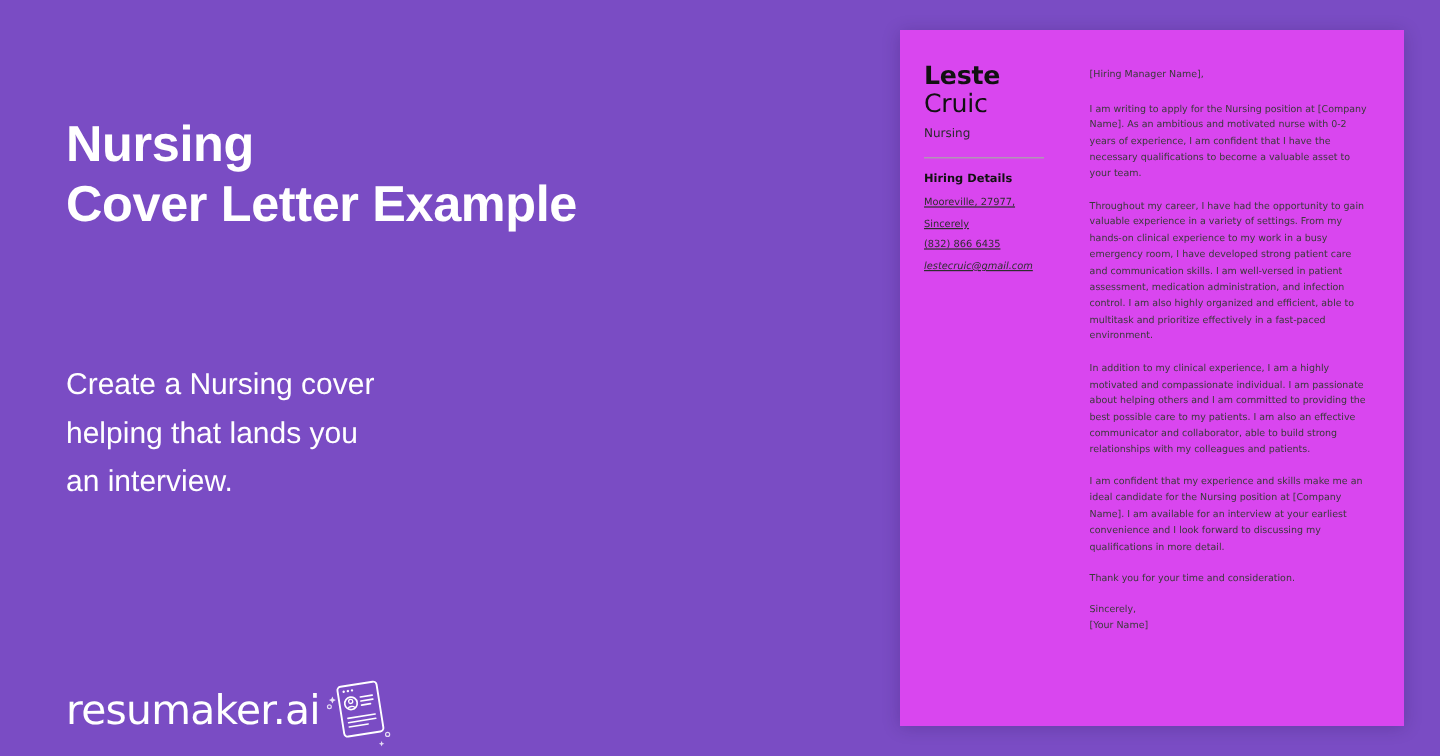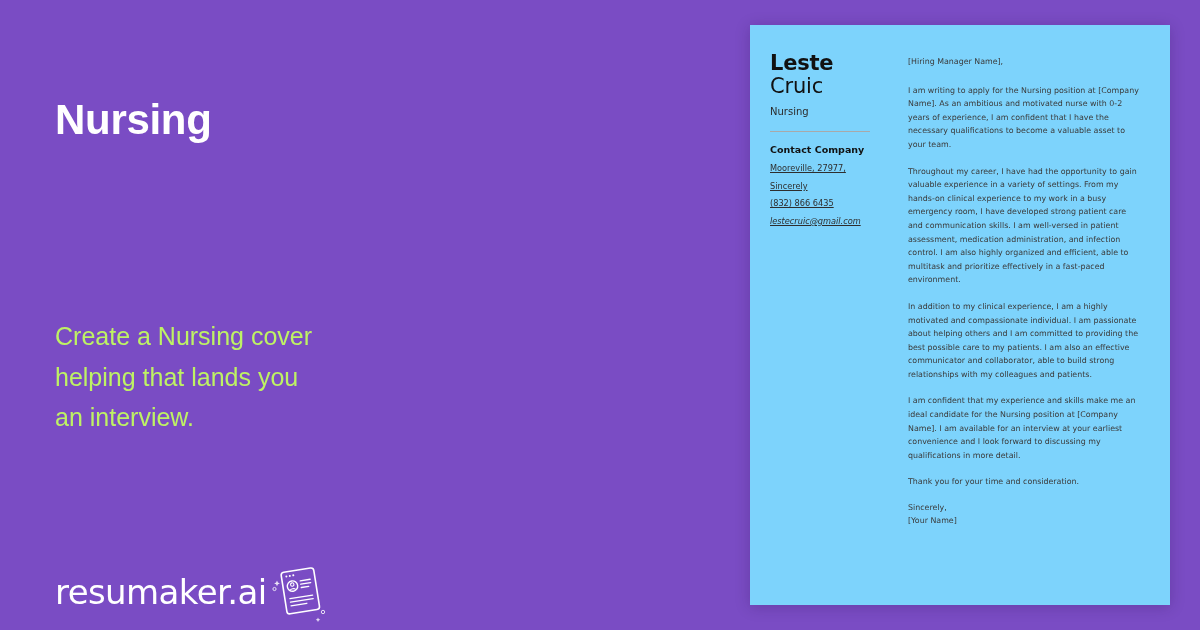--- a/index.html
+++ b/index.html
@@ -13,39 +13,39 @@
 
   
   .promo{position:absolute;left:55px;top:95px;width:600px;}
   .headline{
     color:#ffffff;font-size:42px;font-weight:bold;
     line-height:1.18;letter-spacing:-0.3px;
     font-family:"Liberation Sans", sans-serif;
   }
   .headline .l2{display:block;}
   .subhead{
-    position:absolute;left:55px;top:316px;width:520px;
-    color:#bef264;font-size:25px;font-weight:400;line-height:1.62;
+    position:absolute;left:55px;top:300px;width:520px;
+    color:#ffffff;font-size:25px;font-weight:400;line-height:1.62;
     font-family:"Liberation Sans", sans-serif;
   }
   .subhead span{display:block;}
 
   
   .logo{position:absolute;left:55px;top:562px;display:flex;align-items:center;}
   .logo-word{
     color:#ffffff;font-size:34px;font-weight:500;letter-spacing:-0.6px;
     font-family:"DejaVu Sans", sans-serif;
   }
   .logo-mark{position:relative;width:58px;height:60px;margin-left:4px;}
   .logo-mark svg{position:absolute;left:0;top:0;}
 
   
   .page{
     position:absolute;left:750px;top:25px;width:420px;height:580px;
-    background:#7dd3fc;
+    background:#d946ef;
     box-shadow:0 2px 14px rgba(30,10,60,.22);
     display:flex;
   }
   .page-left{width:148px;padding:28px 0 0 20px;box-sizing:border-box;}
   .page-right{flex:1;padding:30px 28px 0 10px;box-sizing:border-box;}
 
   .nm-first{
     font-family:"DejaVu Sans", sans-serif;
     font-size:21px;font-weight:bold;color:#111;line-height:1.04;letter-spacing:-0.2px;
   }
@@ -81,20 +81,21 @@
   }
 </style>
 </head>
 <body>
 
 <div class="banner">
 
   <div class="promo">
     <div class="headline">
       <span class="l1">Nursing</span>
+      <span class="l2">Cover Letter Example</span>
     </div>
   </div>
 
   <div class="subhead">
     <span>Create a Nursing cover</span>
     <span>helping that lands you</span>
     <span>an interview.</span>
   </div>
 
   <div class="logo">
@@ -124,21 +125,21 @@
     </div>
   </div>
 
   <div class="page">
 
     <div class="page-left">
       <div class="nm-first">Leste</div>
       <div class="nm-last">Cruic</div>
       <div class="nm-role">Nursing</div>
       <div class="rule"></div>
-      <div class="contact-h">Contact Company</div>
+      <div class="contact-h">Hiring Details</div>
       <div class="contact-l">Mooreville, 27977,</div>
       <div class="contact-l">Sincerely</div>
       <div class="contact-l">(832) 866 6435</div>
       <div class="contact-l email">lestecruic@gmail.com</div>
     </div>
 
     <div class="page-right">
       <p class="body-p salut">[Hiring Manager Name],</p>
       <p class="body-p">I am writing to apply for the Nursing position at [Company Name]. As an ambitious and motivated nurse with 0-2 years of experience, I am confident that I have the necessary qualifications to become a valuable asset to your team.</p>
       <p class="body-p">Throughout my career, I have had the opportunity to gain valuable experience in a variety of settings. From my hands-on clinical experience to my work in a busy emergency room, I have developed strong patient care and communication skills. I am well-versed in patient assessment, medication administration, and infection control. I am also highly organized and efficient, able to multitask and prioritize effectively in a fast-paced environment.</p>

